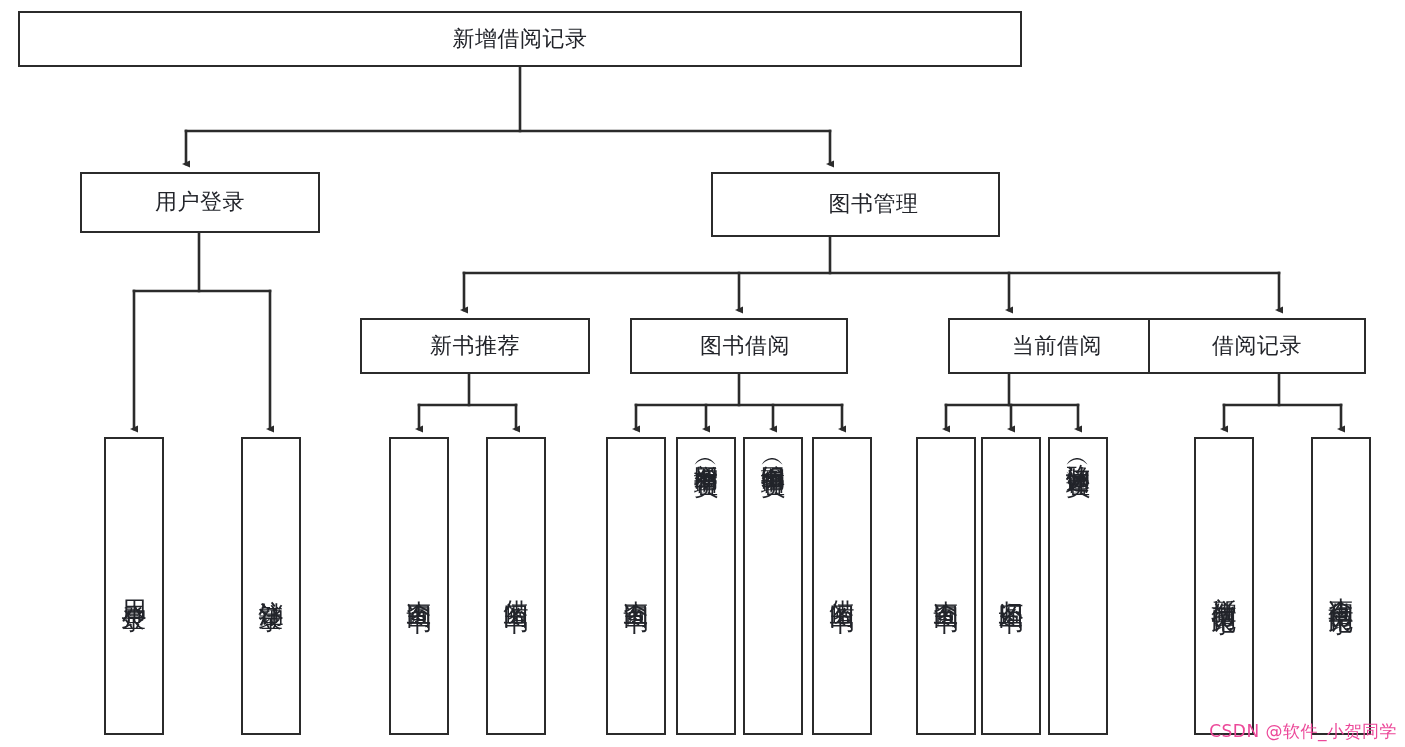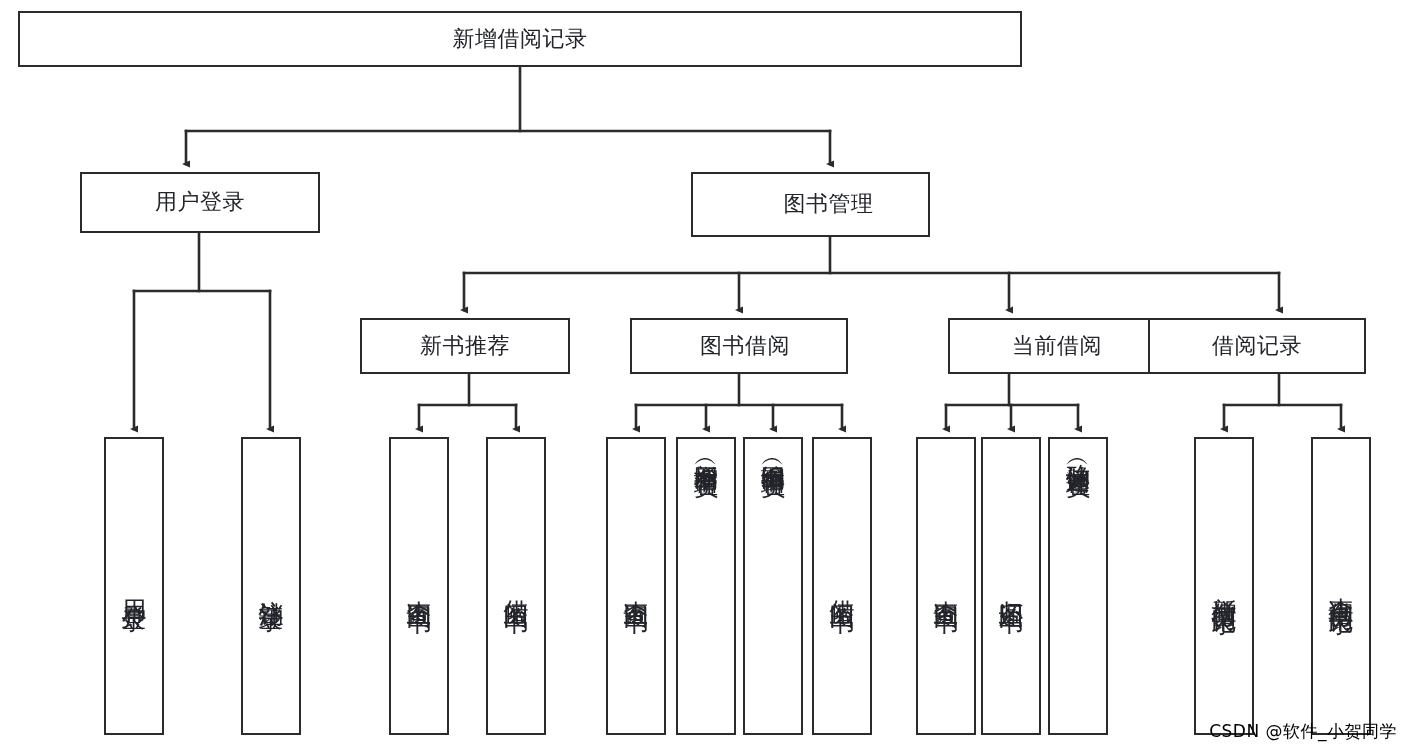--- a/index.html
+++ b/index.html
@@ -65,21 +65,21 @@
   }
   .node.vertical.centered {
     align-items: center;
     padding-top: 0;
   }
   #watermark {
     position: absolute;
     right: 8px;
     bottom: 4px;
     font-size: 17px;
-    color: #000000;
+    color: #ec4899;
     letter-spacing: 0.5px;
     white-space: nowrap;
     user-select: none;
   }
 </style>
 </head>
 <body>
 
 <div id="diagram-root">
 
@@ -133,25 +133,25 @@
     </g>
   </svg>
 
   <div class="node horizontal" style="left:18px; top:11px; width:1004px; height:56px;">
     <span class="label">新增借阅记录</span>
   </div>
 
   <div class="node horizontal" style="left:80px; top:172px; width:240px; height:61px;">
     <span class="label">用户登录</span>
   </div>
-  <div class="node horizontal" style="left:691px; top:172px; width:239px; height:65px;padding-left:36px;">
+  <div class="node horizontal" style="left:711px; top:172px; width:289px; height:65px;padding-left:36px;">
     <span class="label">图书管理</span>
   </div>
 
-  <div class="node horizontal" style="left:360px; top:318px; width:210px; height:56px;">
+  <div class="node horizontal" style="left:360px; top:318px; width:230px; height:56px;">
     <span class="label">新书推荐</span>
   </div>
   <div class="node horizontal" style="left:630px; top:318px; width:218px; height:56px;padding-left:12px;">
     <span class="label">图书借阅</span>
   </div>
   <div class="node horizontal" style="left:900px; top:318px; width:218px; height:56px;margin-left:48px;">
     <span class="label">当前借阅</span>
   </div>
   <div class="node horizontal" style="left:1148px; top:318px; width:218px; height:56px;">
     <span class="label">借阅记录</span>

